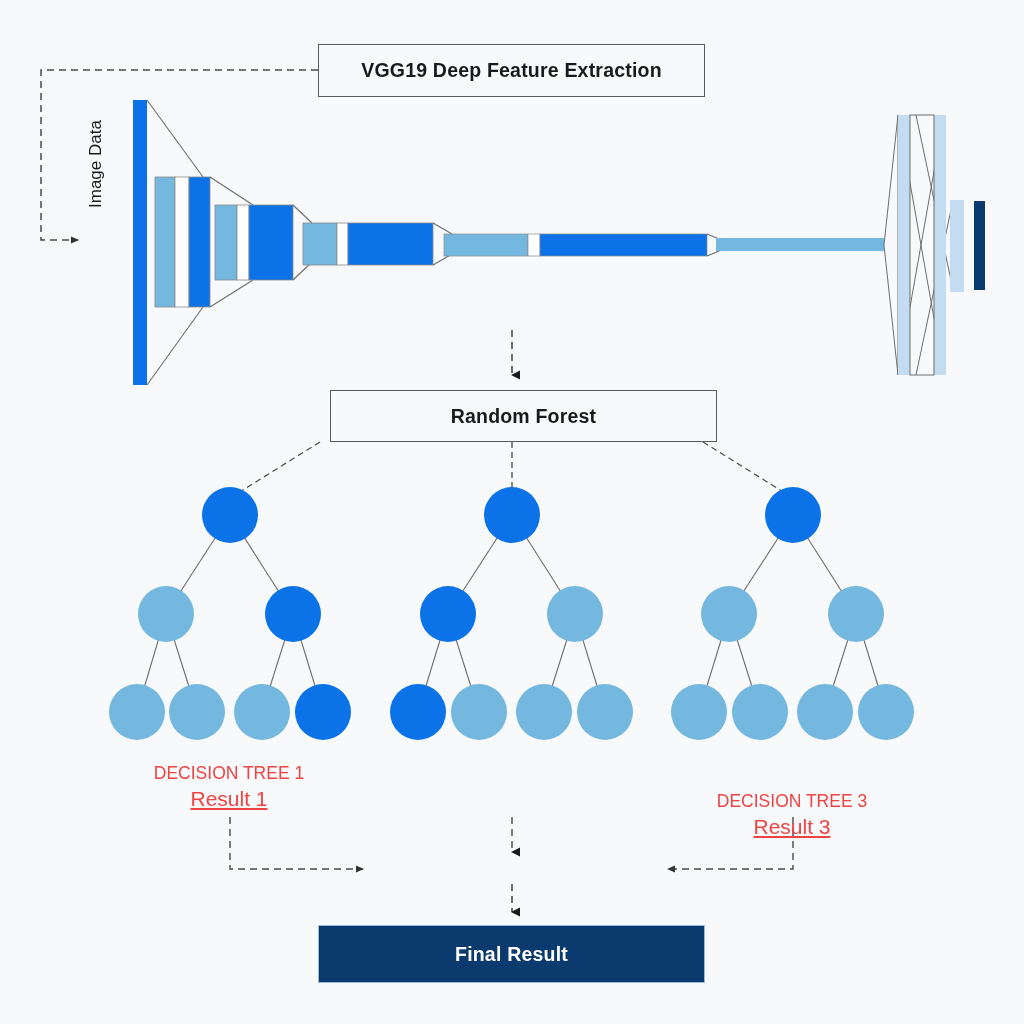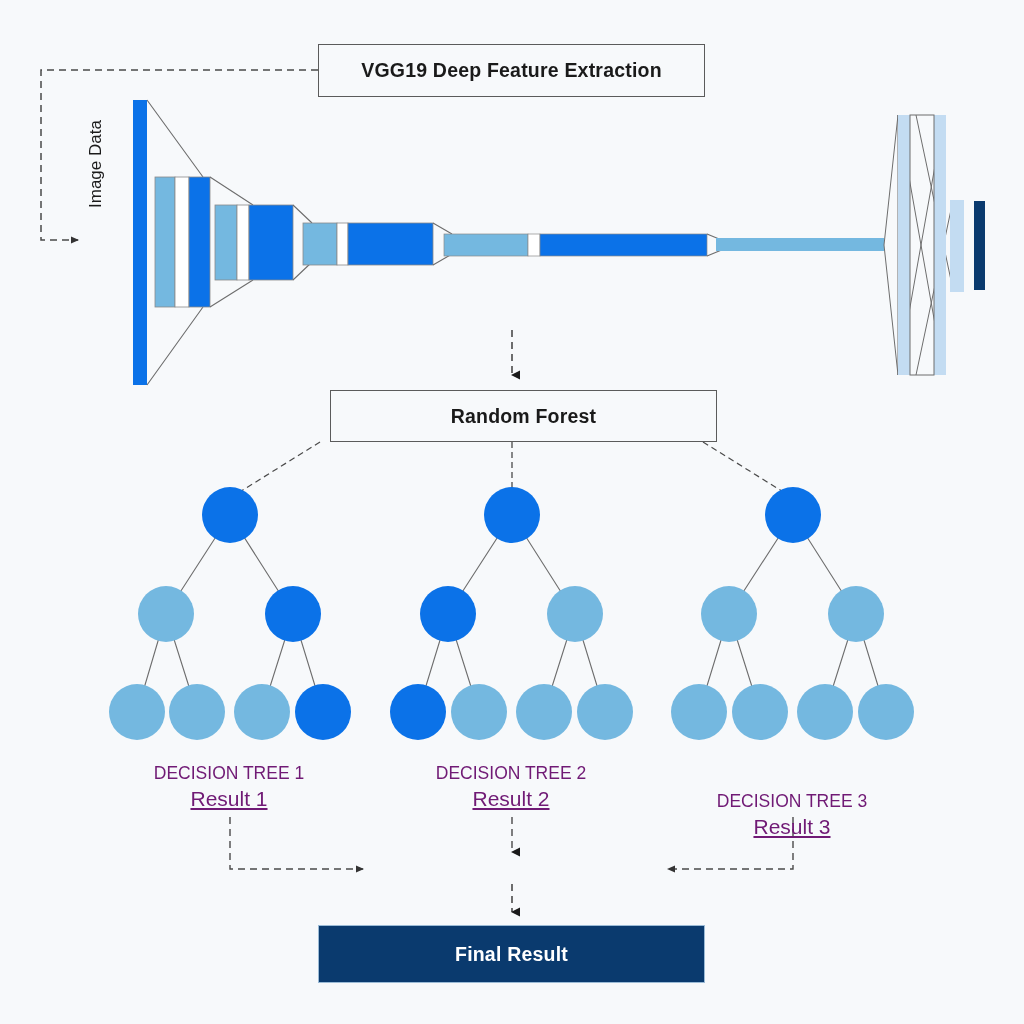--- a/index.html
+++ b/index.html
@@ -74,21 +74,21 @@
     text-align: left;
     white-space: nowrap;
   }
   
   .tree-caption {
     position: absolute;
     width: 300px;
     text-align: center;
     line-height: 25px;
     font-size: 17.5px;
-    color: #701a75;
+    color: #ef4444;
   }
   .tree-caption .cap-sub { font-size: 21px; display: block; text-decoration: underline; }
   #tree-caption-1 { left: 79px;  top: 761px; }
   #tree-caption-2 { left: 361px; top: 761px; }
   #tree-caption-3 { left: 642px; top: 761px; margin-top: 28px; }
   
   #majority-voting-label {
     position: absolute;
     left: 362px; top: 855px;
     width: 300px;
@@ -230,24 +230,20 @@
 
   <div class="titlebox" id="rf-title-box">
     <span>Random Forest</span>
   </div>
 
   <div class="tree-caption" id="tree-caption-1">
     <span>DECISION TREE 1</span>
     <span class="cap-sub">Result 1</span>
   </div>
 
-  <div class="tree-caption" id="tree-caption-2">
-    <span>DECISION TREE 2</span>
-    <span class="cap-sub">Result 2</span>
-  </div>
 
   <div class="tree-caption" id="tree-caption-3">
     <span>DECISION TREE 3</span>
     <span class="cap-sub">Result 3</span>
   </div>
 
 
   <div class="titlebox" id="final-result-box" style="background: rgb(10, 58, 110); align-items: center;">
     <span>Final Result</span>
   </div>

